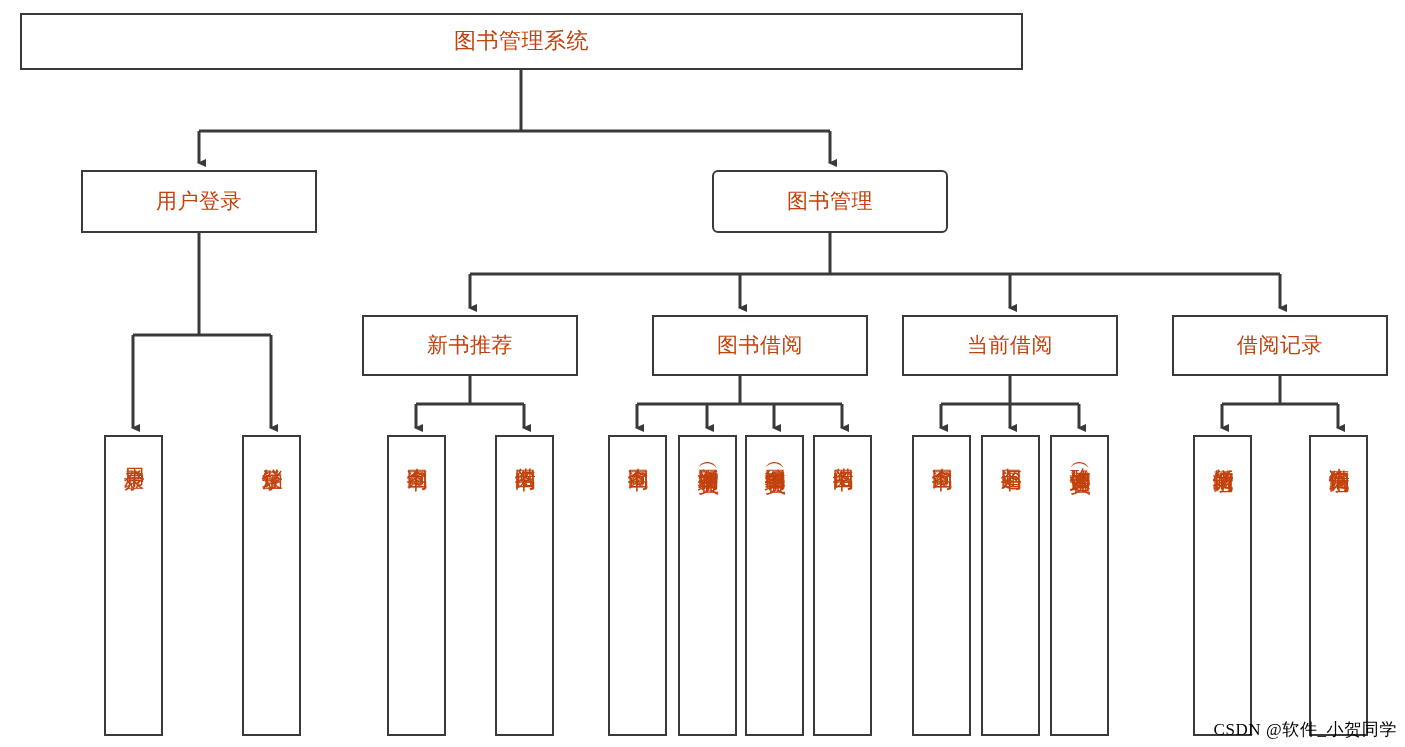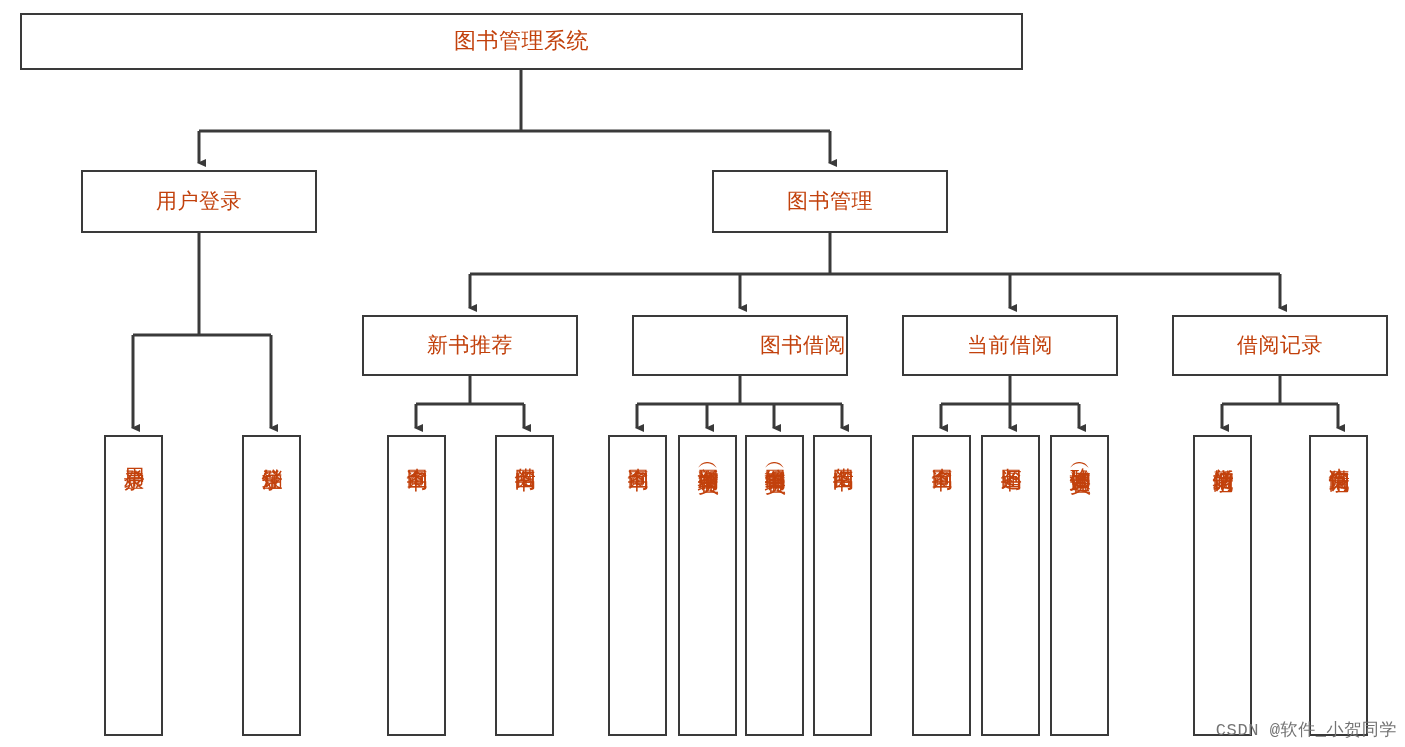--- a/index.html
+++ b/index.html
@@ -53,24 +53,24 @@
     line-height: 1.30;
     letter-spacing: 1px;
     max-height: 280px;
   }
   .node.root .label { font-size: 22px; }
   .watermark {
     position: absolute;
     right: 8px;
     bottom: 6px;
     font-size: 17px;
-    color: #737373;
+    color: #000000;
     letter-spacing: 0.6px;
     white-space: nowrap;
-    font-family: Liberation Mono, monospace;
+    font-family: Liberation Serif, serif;
   }
 </style>
 </head>
 <body>
 
 <div id="canvas">
 
   <svg class="wires" viewBox="0 0 1405 747" xmlns="http://www.w3.org/2000/svg">
     <defs>
       <marker id="arrow" markerWidth="10" markerHeight="10" refX="4" refY="7" orient="auto" markerUnits="userSpaceOnUse">
@@ -122,28 +122,28 @@
     </g>
   </svg>
 
   <div class="node root" style="left:20px; top:13px; width:1003px; height:57px;">
     <span class="label">图书管理系统</span>
   </div>
 
   <div class="node" style="left:81px; top:170px; width:236px; height:63px;">
     <span class="label">用户登录</span>
   </div>
-  <div class="node" style="left:712px; top:170px; width:236px; height:63px;">
+  <div class="node" style="left:712px; top:170px; width:236px; height:63px;border-radius:6px;">
     <span class="label">图书管理</span>
   </div>
 
   <div class="node" style="left:362px; top:315px; width:216px; height:61px;">
     <span class="label">新书推荐</span>
   </div>
-  <div class="node" style="left:632px; top:315px; width:216px; height:61px;justify-content:flex-end;">
+  <div class="node" style="left:652px; top:315px; width:216px; height:61px;">
     <span class="label">图书借阅</span>
   </div>
   <div class="node" style="left:1172px; top:315px; width:216px; height:61px;">
     <span class="label">借阅记录</span>
   </div>
   <div class="node" style="left:902px; top:315px; width:216px; height:61px;">
     <span class="label">当前借阅</span>
   </div>
 
   <div class="node leaf" style="left:104px; top:435px; width:59px; height:301px;">

